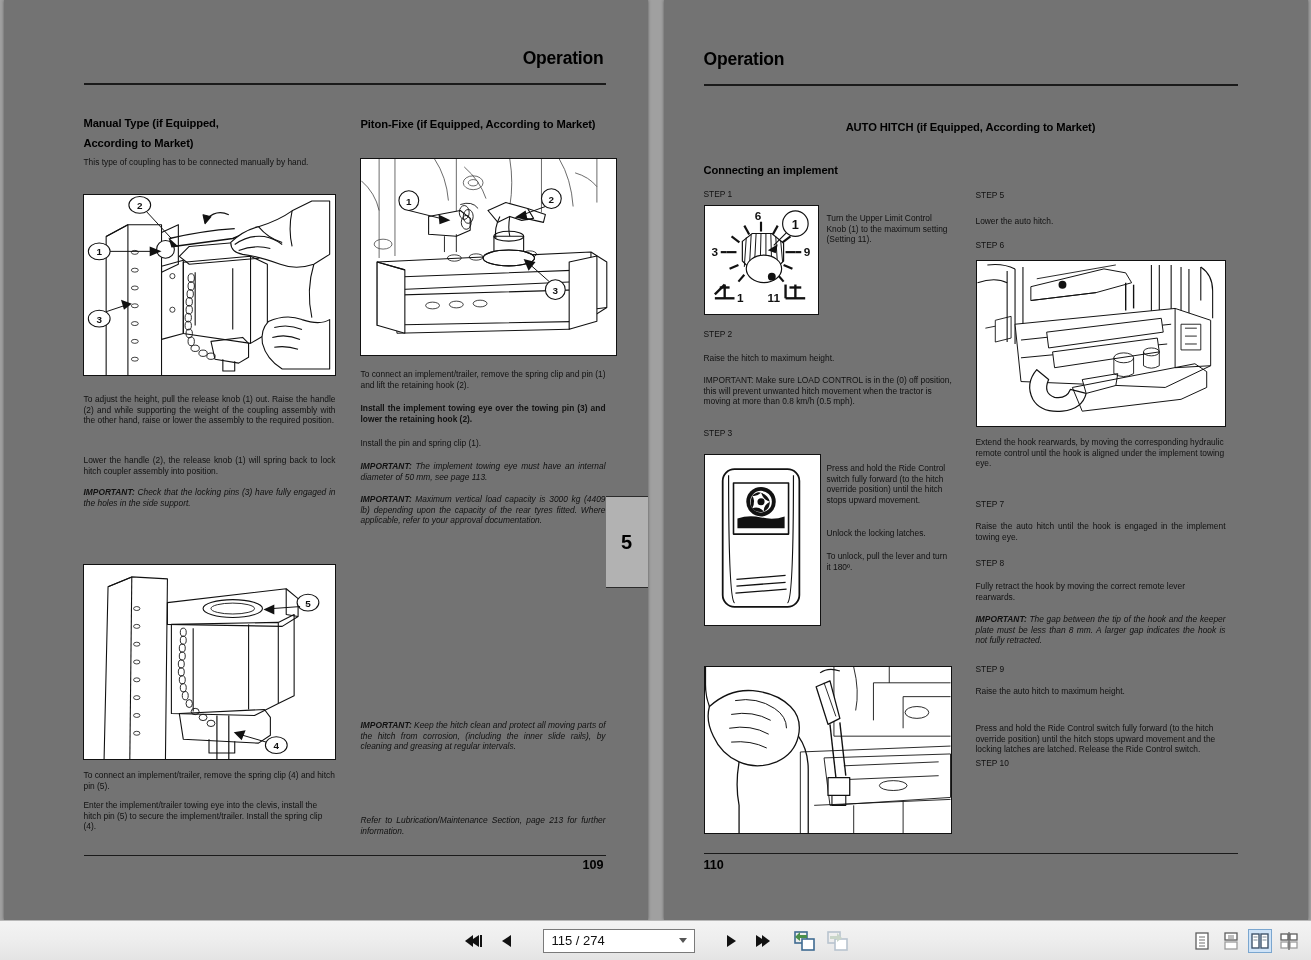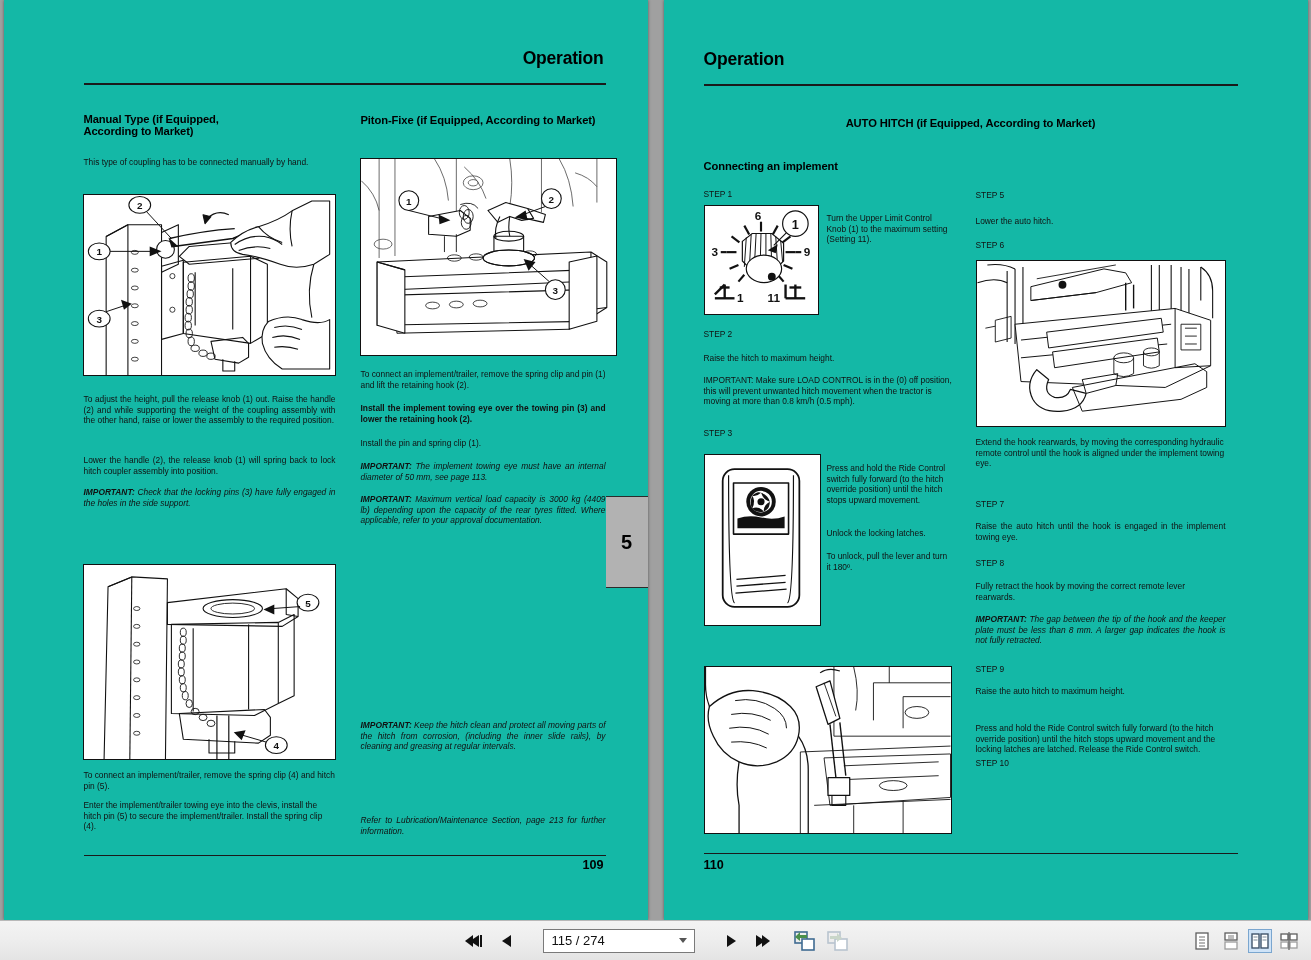--- a/index.html
+++ b/index.html
@@ -18,21 +18,21 @@
   .spread {
     position: absolute;
     left: 0; top: 0;
     width: 1311px; height: 920px;
     display: flex;
     justify-content: center;
     gap: 16px;
   }
   .page {
     position: relative;
-    background: #14b8a6;
+    background: #737373;
     width: 644px;
     height: 920px;
     box-shadow: 0 0 3px rgba(0,0,0,.45);
     overflow: hidden;
   }
   .page-inner {
     position: absolute;
     left: 0; top: 0; right: 0; bottom: 0;
   }
 
@@ -47,21 +47,21 @@
   .rule {
     position: absolute;
     height: 1.6px;
     background: #1a1a1a;
   }
 
   
   .h2 {
     font-weight: bold;
     font-size: 11.2px;
-    line-height: 12px;
+    line-height: 20px;
     color: #000;
     letter-spacing: -.1px;
   }
   .h2c { text-align: center; }
   .body {
     font-size: 8.4px;
     line-height: 10.6px;
     color: #111;
     text-align: justify;
     letter-spacing: 0px;

